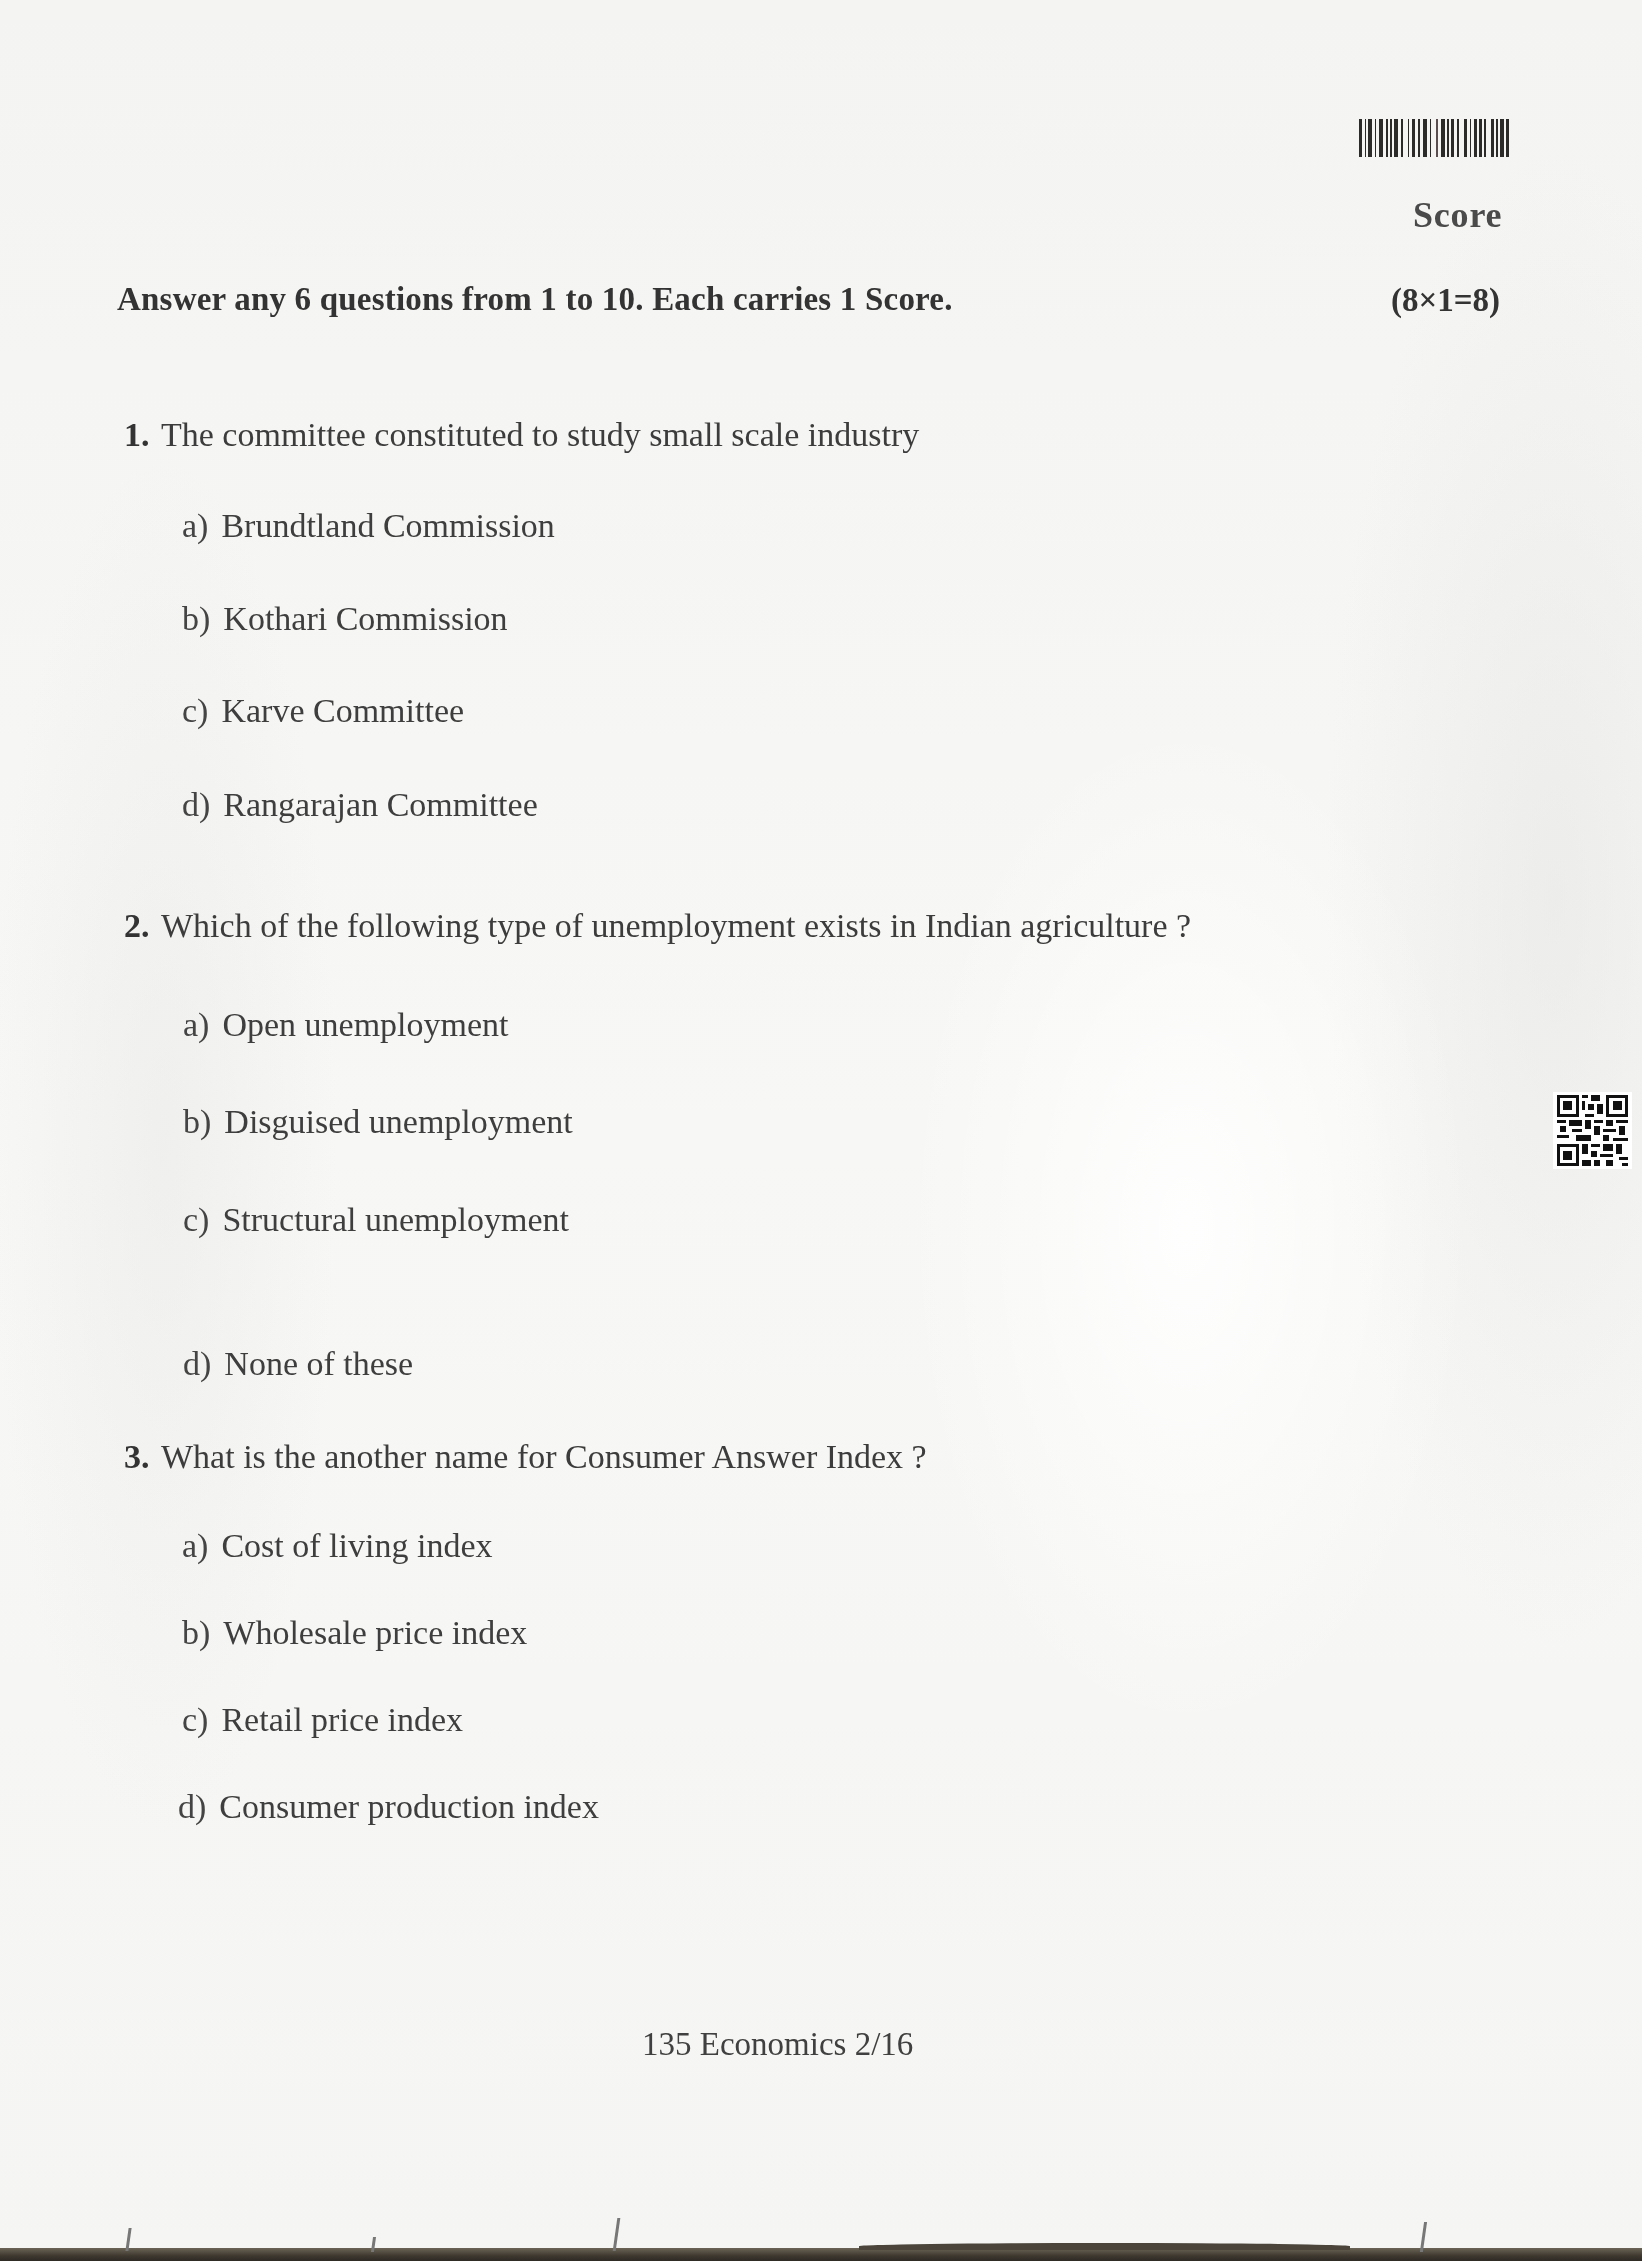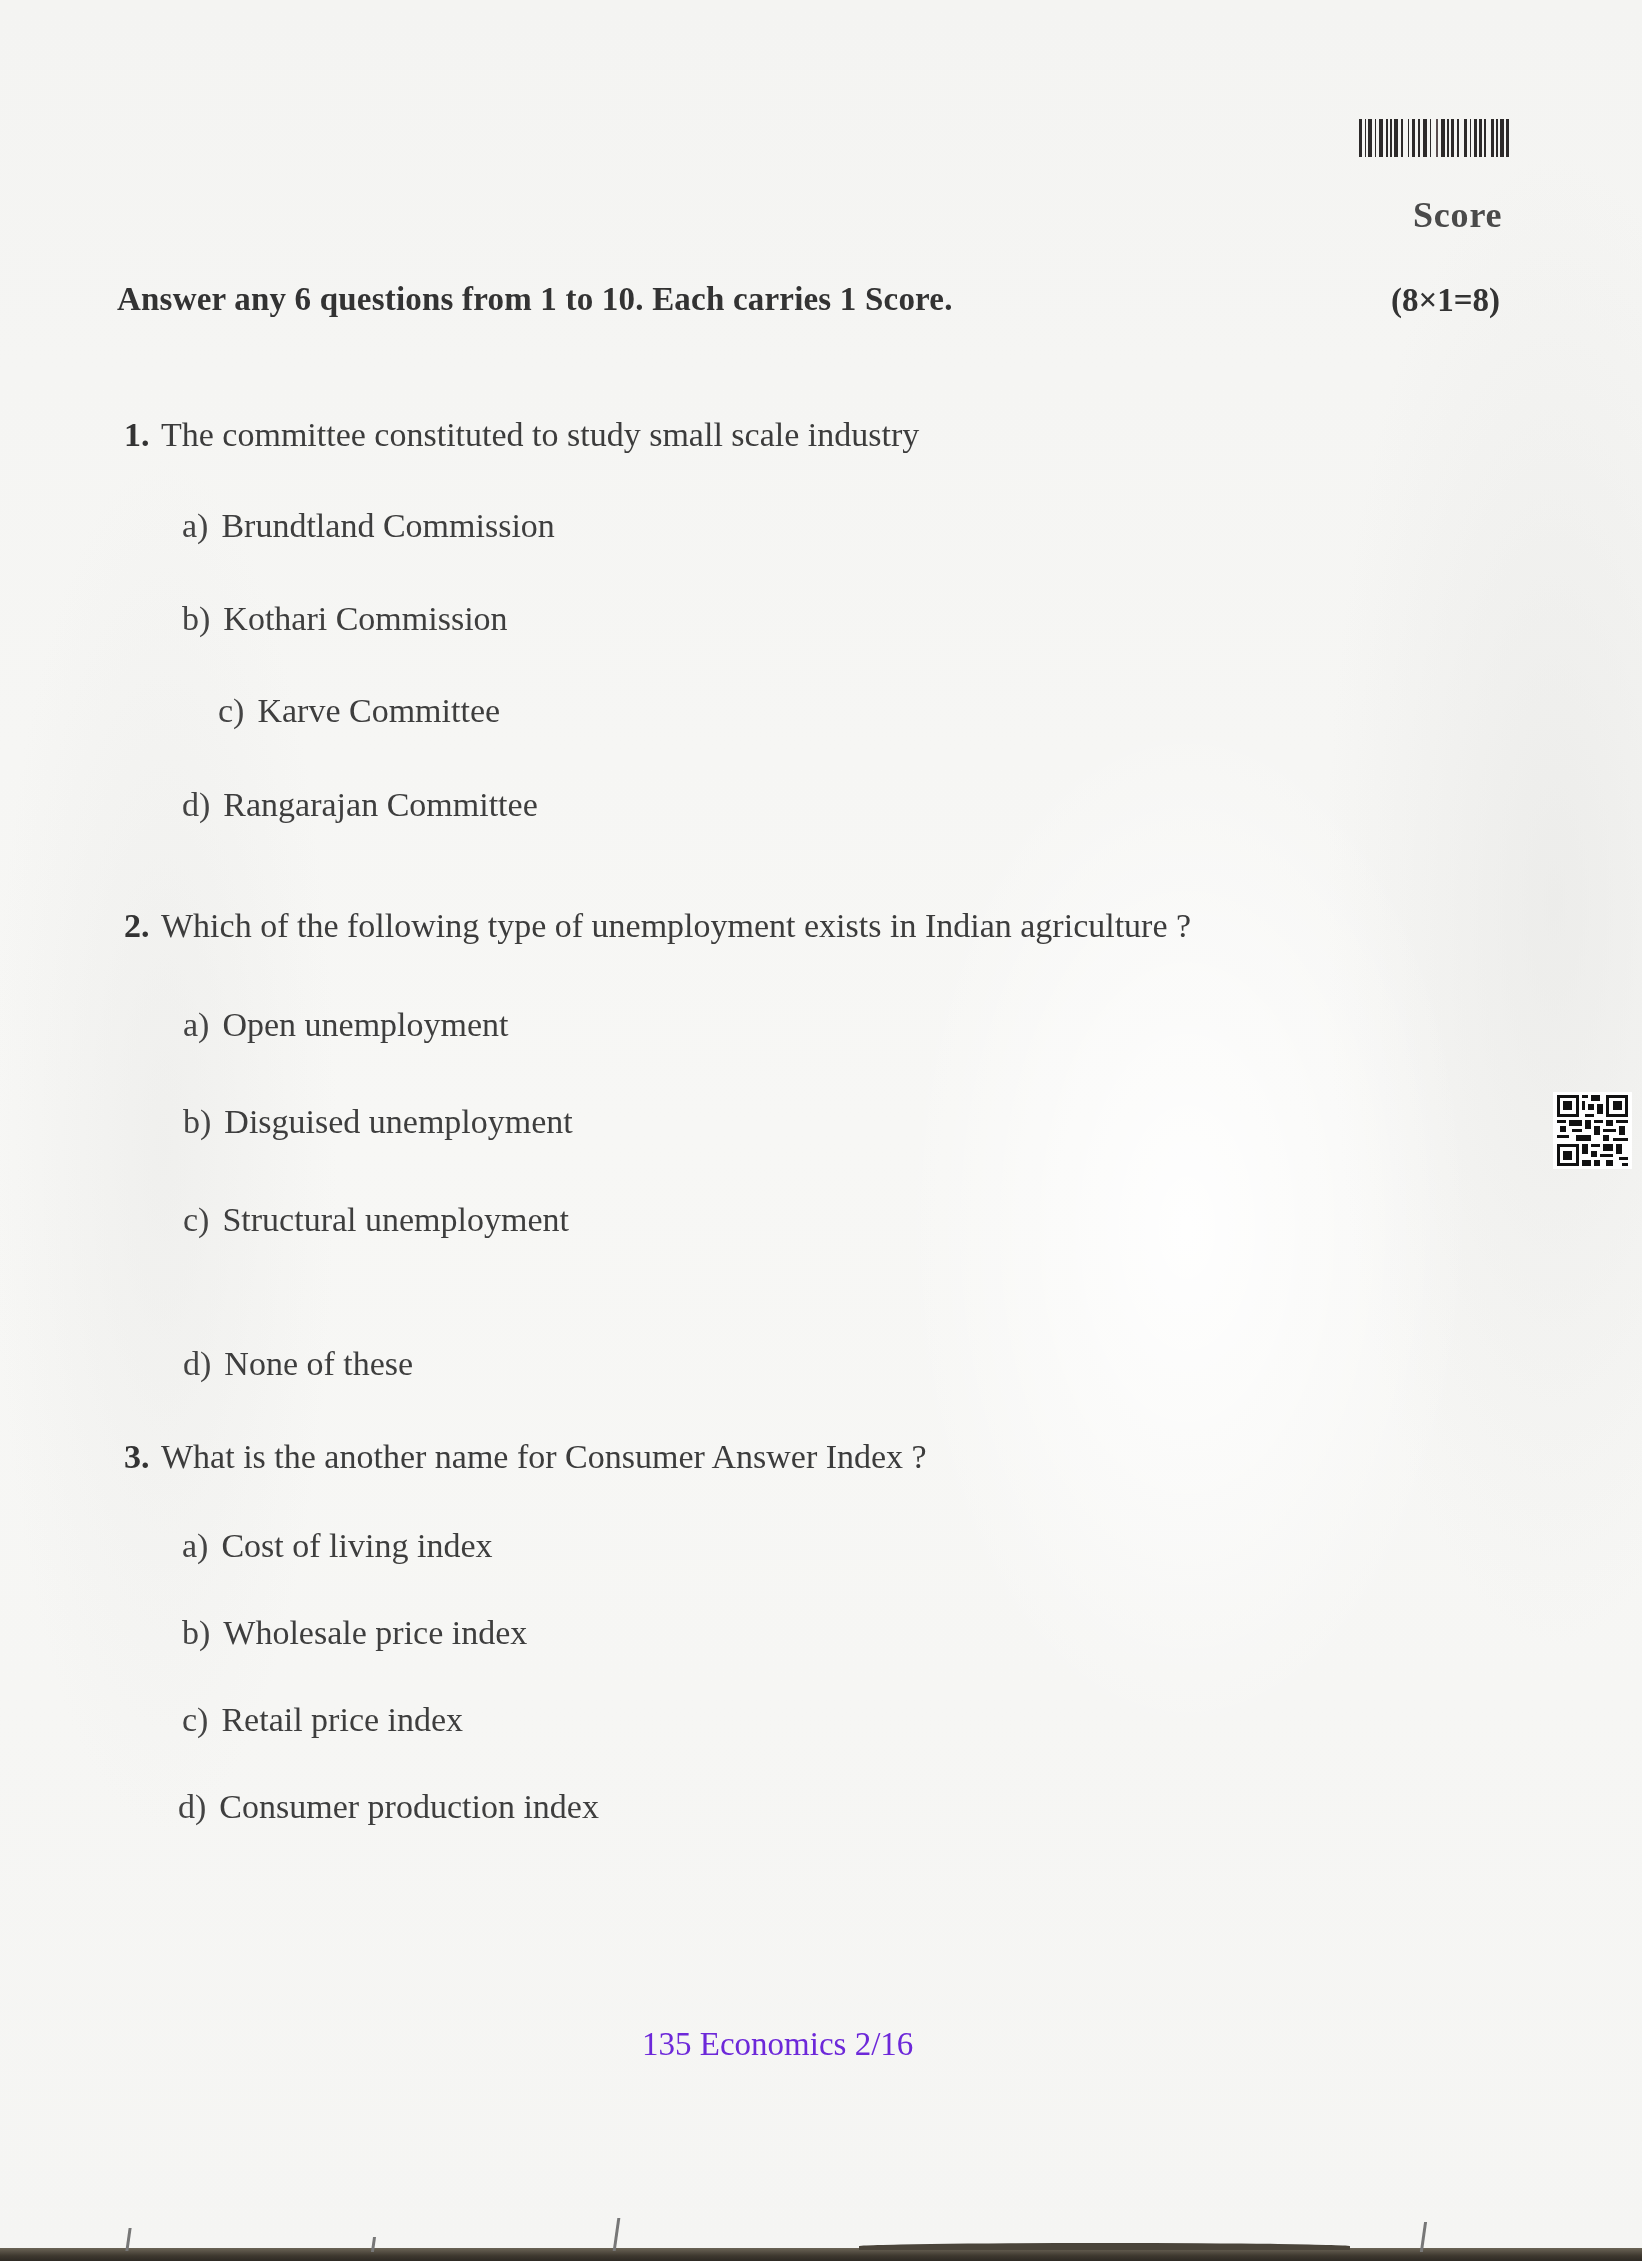--- a/index.html
+++ b/index.html
@@ -93,21 +93,21 @@
       top: 1092px;
       width: 79px;
       height: 77px;
       background: #fff;
     }
     .footer {
       position: absolute;
       left: 642px;
       top: 2026px;
       font-size: 33px;
-      color: #6d28d9;
+      color: #404040;
     }
     .bottom-edge {
       position: absolute;
       left: 0;
       right: 0;
       bottom: 0;
       height: 13px;
       background: linear-gradient(180deg, #6b6456 0%, #3e382f 60%, #2e2a24 100%);
     }
     .bottom-edge::before {
@@ -171,21 +171,21 @@
 
 <div class="question" style="top:416px;">
   <span class="qnum">1.</span><span>The committee constituted to study small scale industry</span>
 </div>
 <div class="option" style="left:182px; top:507px;">
   <span class="olabel">a)</span><span>Brundtland Commission</span>
 </div>
 <div class="option" style="left:182px; top:600px;">
   <span class="olabel">b)</span><span>Kothari Commission</span>
 </div>
-<div class="option" style="left:182px; top:692px;margin-left:36px;">
+<div class="option" style="left:182px; top:692px;">
   <span class="olabel">c)</span><span>Karve Committee</span>
 </div>
 <div class="option" style="left:182px; top:786px;">
   <span class="olabel">d)</span><span>Rangarajan Committee</span>
 </div>
 
 <div class="question" style="top:907px;text-align:center;">
   <span class="qnum">2.</span><span>Which of the following type of unemployment exists in Indian agriculture ?</span>
 </div>
 <div class="option" style="left:183px; top:1006px;">

